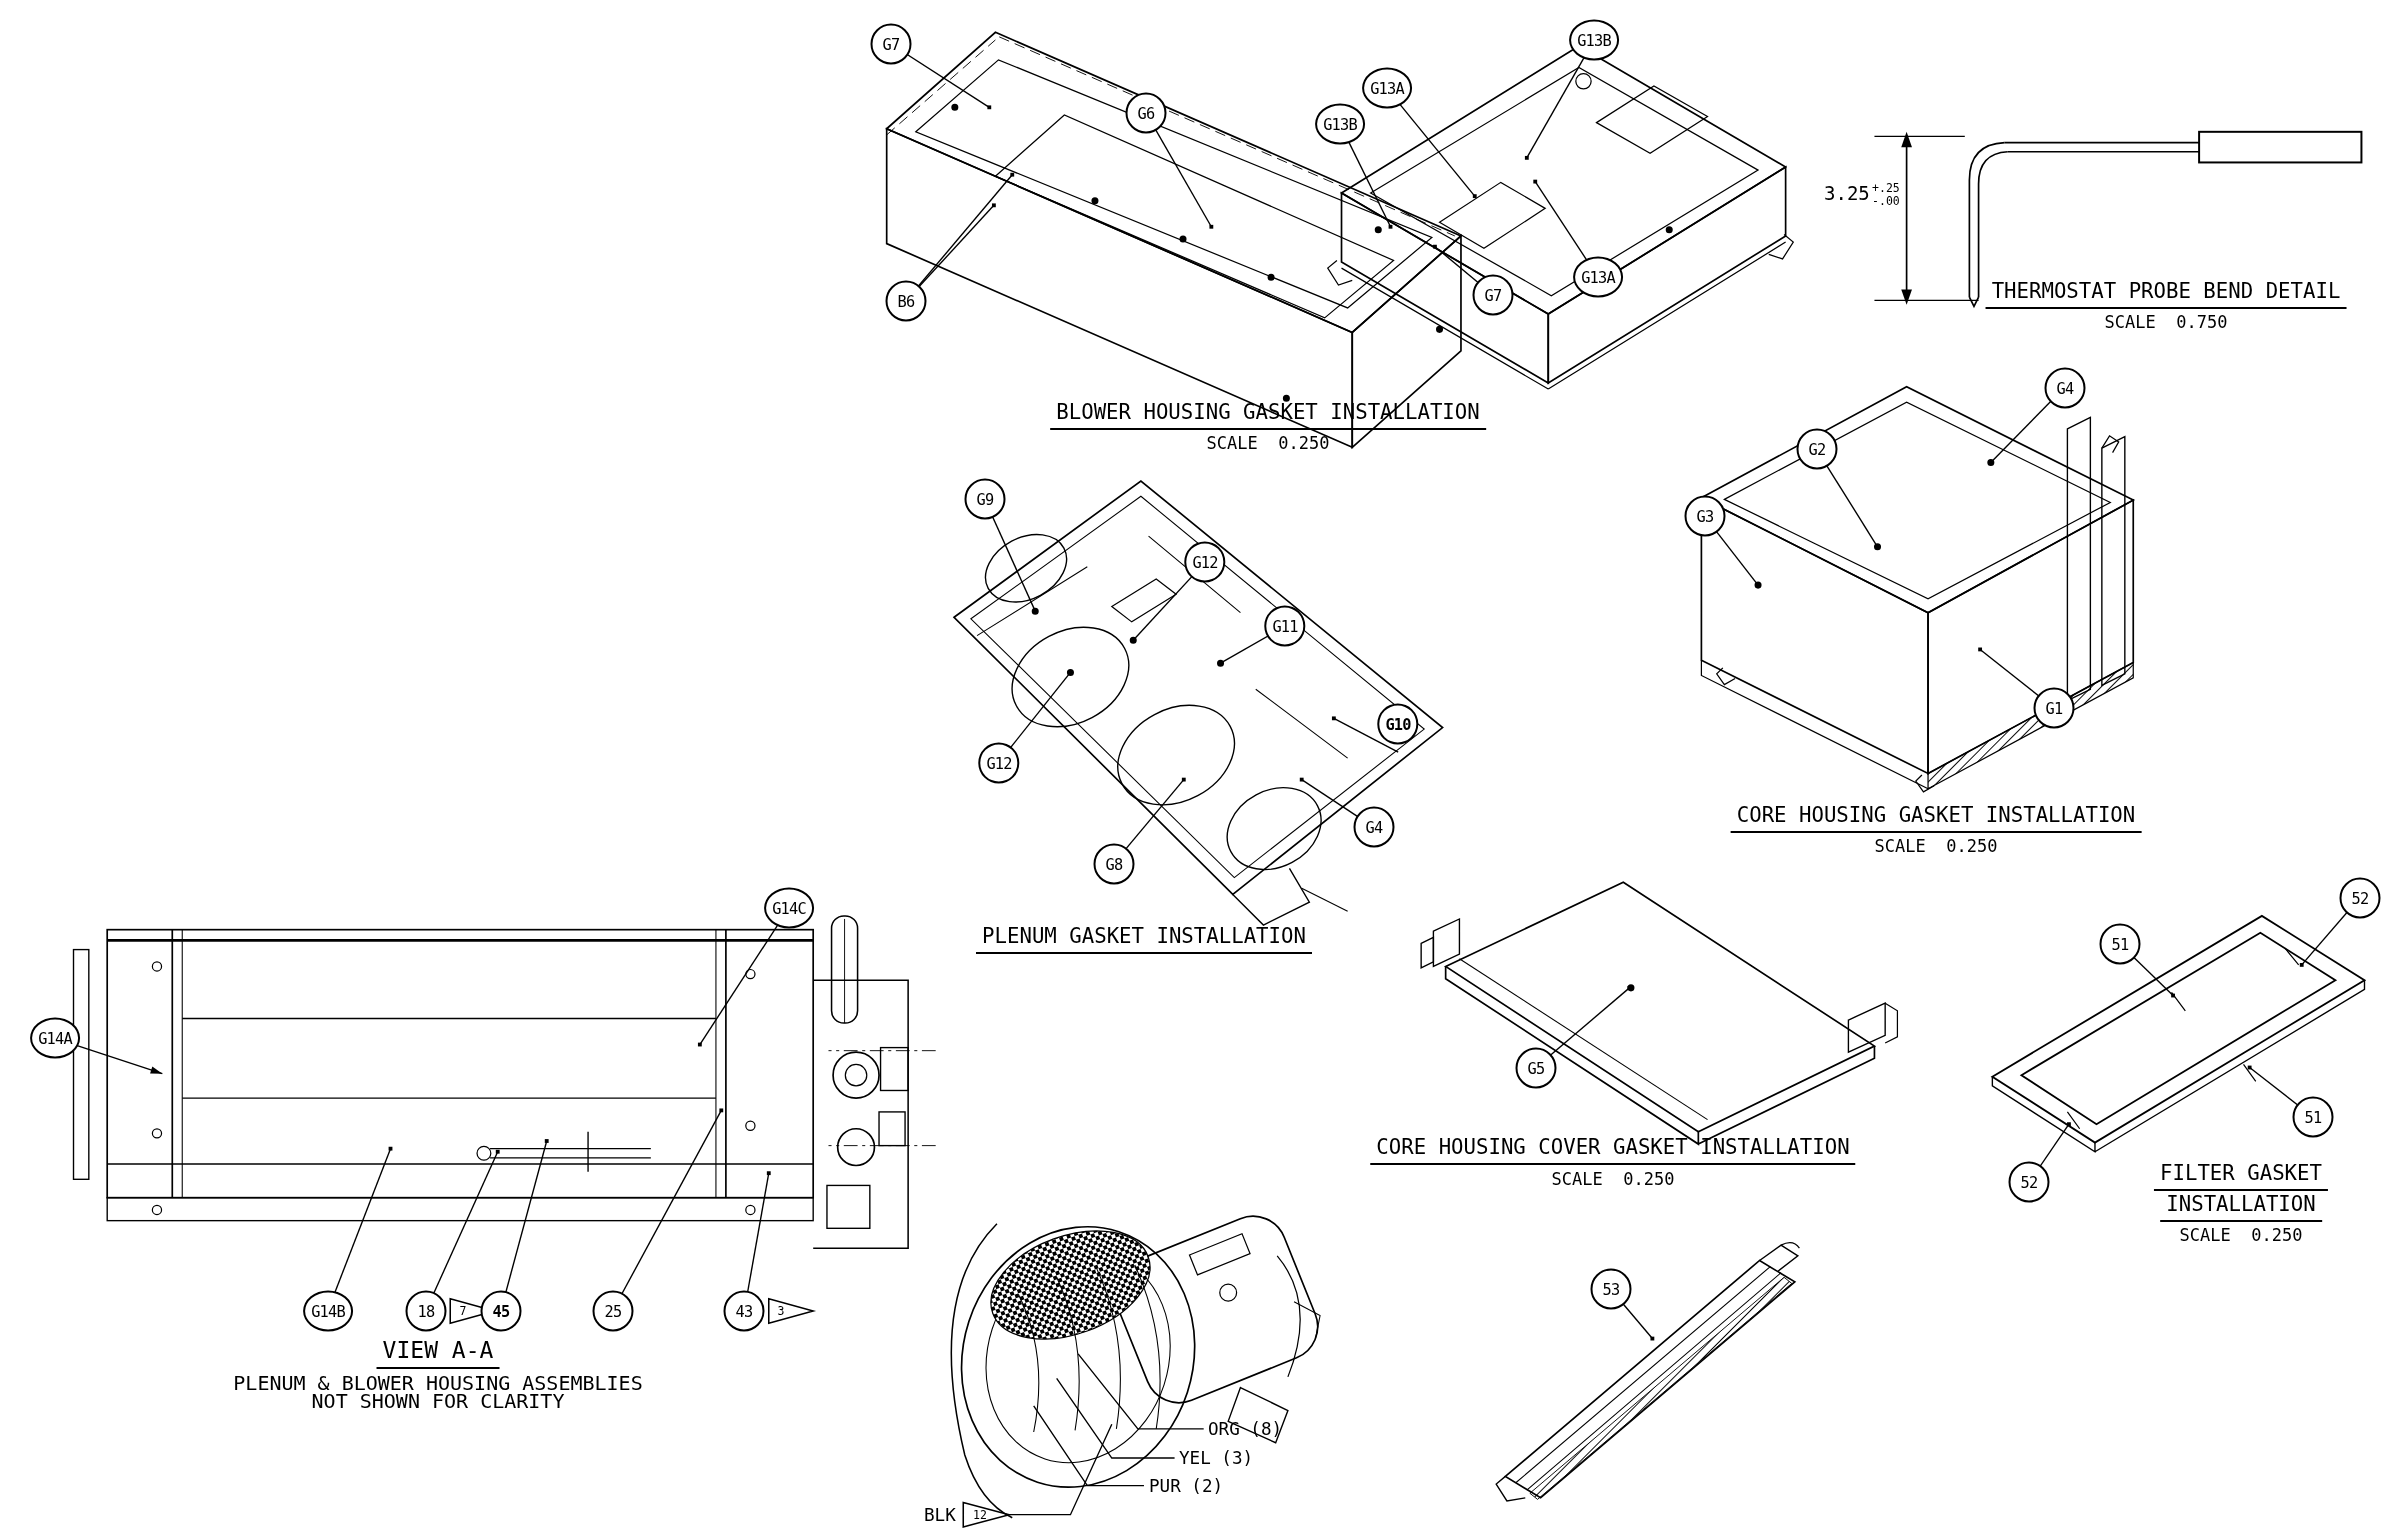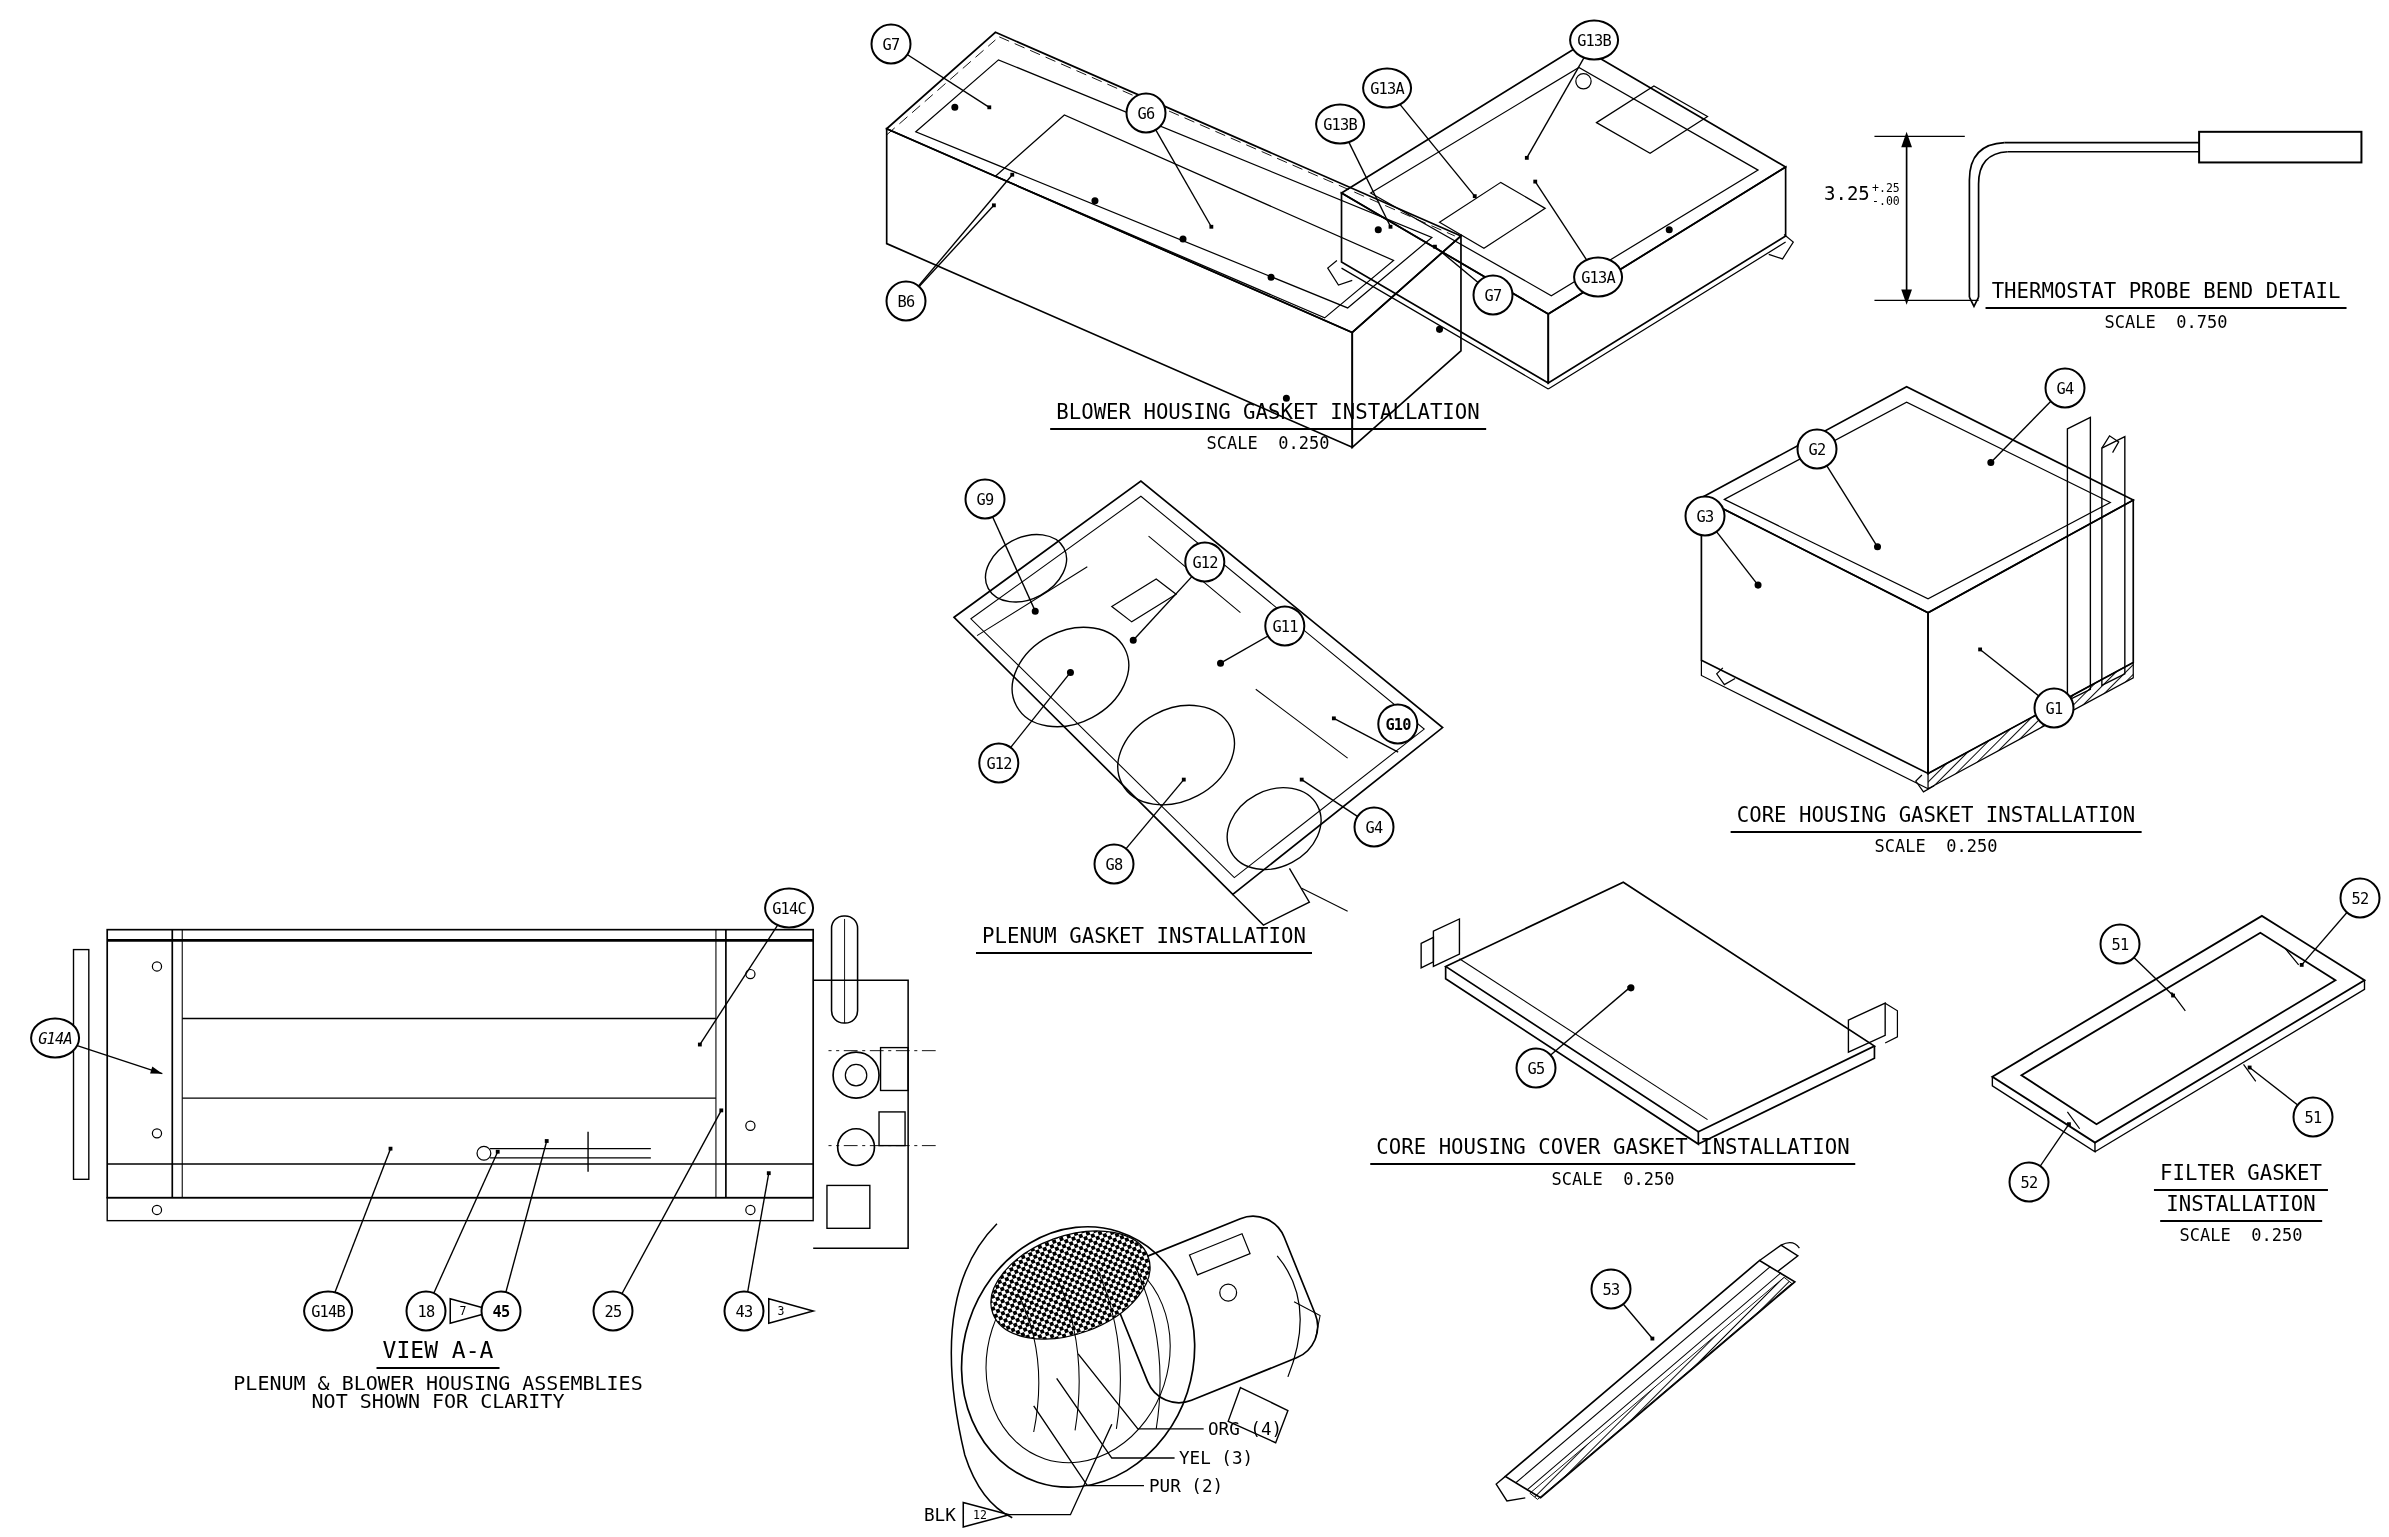--- a/index.html
+++ b/index.html
@@ -313,21 +313,21 @@
 <div class="plain-center" style="left:1613px;top:1169px">SCALE  0.250</div>
 
 <div class="title" style="left:2241px;top:1161px">FILTER GASKET</div>
 <div class="title" style="left:2241px;top:1192px">INSTALLATION</div>
 <div class="plain-center" style="left:2241px;top:1225px">SCALE  0.250</div>
 
 <div class="title" style="left:438px;top:1337px;font-size:23px">VIEW A-A</div>
 <div class="note-center" style="left:438px;top:1371px">PLENUM &amp; BLOWER HOUSING ASSEMBLIES</div>
 <div class="note-center" style="left:438px;top:1389px">NOT SHOWN FOR CLARITY</div>
 
-<div class="wire-label" style="left:1208px;top:1429px">ORG (4)</div>
+<div class="wire-label" style="left:1208px;top:1429px">ORG (8)</div>
 <div class="wire-label" style="left:1179px;top:1458px">YEL (3)</div>
 <div class="wire-label" style="left:1149px;top:1486px">PUR (2)</div>
 <div class="wire-label" style="left:924px;top:1515px">BLK</div>
 
 <div class="flag-num" style="left:463px;top:1311px">7</div>
 <div class="flag-num" style="left:781px;top:1311px">3</div>
 <div class="flag-num" style="left:980px;top:1515px">12</div>
 
 <div class="balloon" style="left: 891px; top: 44px;">G7</div>
     <div class="balloon" style="left: 1146px; top: 113px; text-align: center;">G6</div>
@@ -346,21 +346,21 @@
     <div class="balloon" style="left: 1114px; top: 864px;">G8</div>
     <div class="balloon" style="left: 1817px; top: 449px;">G2</div>
     <div class="balloon" style="left: 2065px; top: 388px;">G4</div>
     <div class="balloon" style="left: 1705px; top: 516px;">G3</div>
     <div class="balloon" style="left: 2054px; top: 708px;">G1</div>
     <div class="balloon" style="left: 1536px; top: 1068px;">G5</div>
     <div class="balloon" style="left: 2120px; top: 944px;">51</div>
     <div class="balloon" style="left: 2360px; top: 898px;">52</div>
     <div class="balloon" style="left: 2313px; top: 1117px;">51</div>
     <div class="balloon" style="left: 2029px; top: 1182px;">52</div>
-    <div class="balloon" style="left: 55px; top: 1038px; font-style: italic;">G14A</div>
+    <div class="balloon" style="left: 55px; top: 1038px;">G14A</div>
     <div class="balloon" style="left: 789px; top: 908px;">G14C</div>
     <div class="balloon" style="left: 328px; top: 1311px;">G14B</div>
     <div class="balloon" style="left: 426px; top: 1311px;">18</div>
     <div class="balloon" style="left: 501px; top: 1311px; font-weight: bold;">45</div>
     <div class="balloon" style="left: 613px; top: 1311px;">25</div>
     <div class="balloon" style="left: 744px; top: 1311px;">43</div>
     <div class="balloon" style="left: 1611px; top: 1289px;">53</div>
   </div>
 
 

